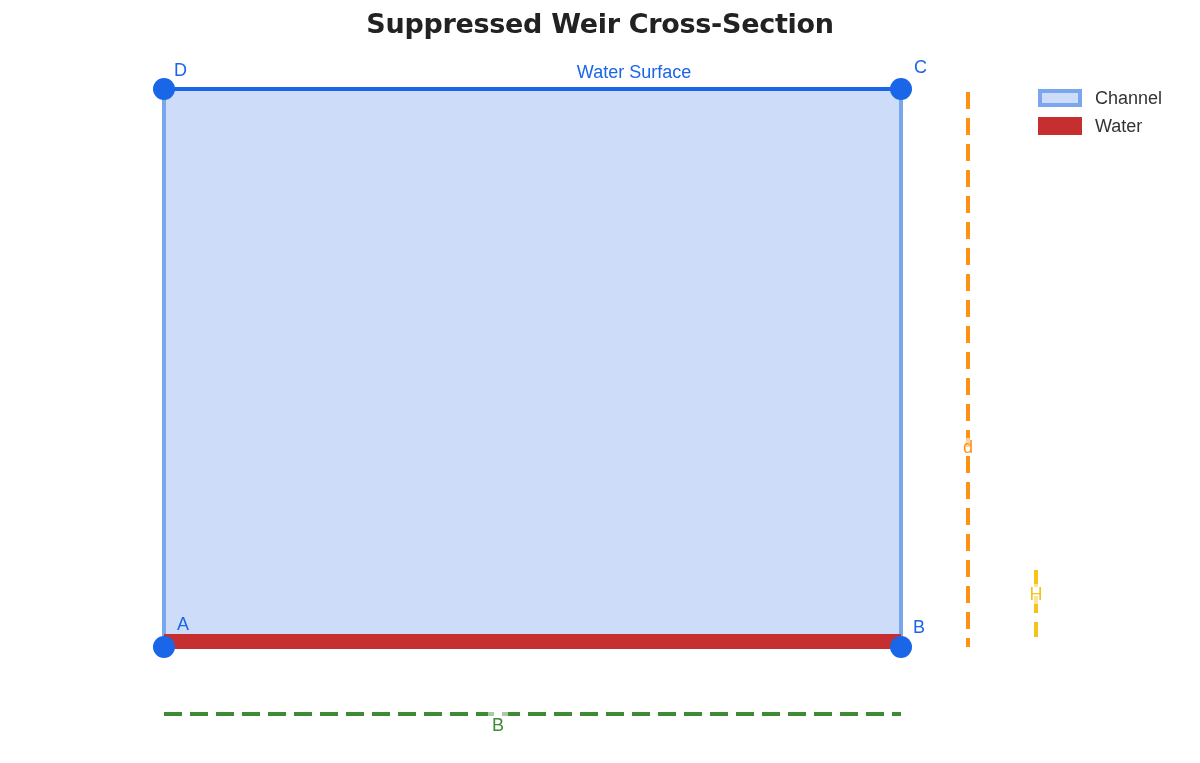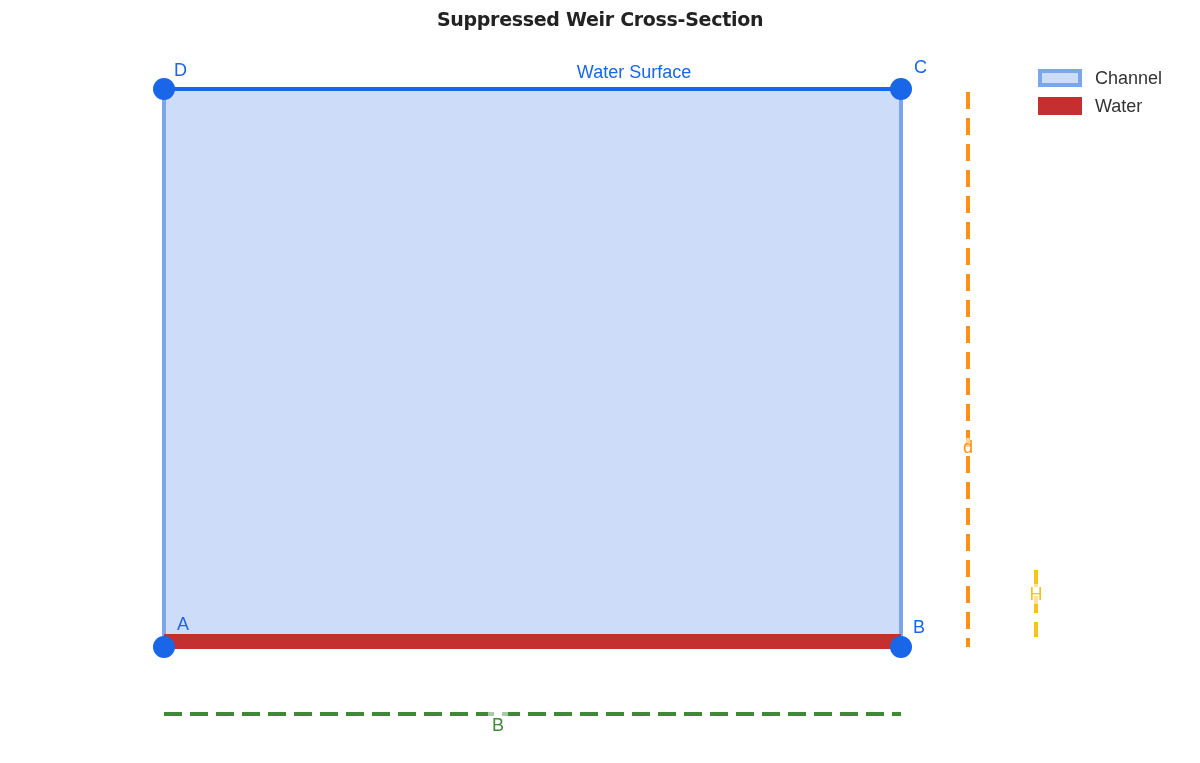--- a/index.html
+++ b/index.html
@@ -1,19 +1,19 @@
 <!DOCTYPE html>
 <html><head>
   <meta charset="utf-8">
   <style>
     html, body { margin: 0; padding: 0; background: #ffffff; }
     body { width: 1200px; height: 763px; position: relative; overflow: hidden; font-family: "DejaVu Sans", sans-serif; }
-    .title { position: absolute; left: 0; top: 8px; width: 1200px; text-align: center; font-family: "DejaVu Sans", sans-serif; font-weight: bold; font-size: 19px; color: #222222; letter-spacing: -0.3px; }
+    .title { position: absolute; left: 0; top: 8px; width: 1200px; text-align: center; font-family: "DejaVu Sans", sans-serif; font-weight: bold; font-size: 27px; color: #222222; letter-spacing: -0.3px; }
     svg.diagram { position: absolute; left: 0; top: 0; }
-    .legend { position: absolute; left: 1038px; top: 64px; }
+    .legend { position: absolute; left: 1038px; top: 84px; }
     .legend-item { display: flex; align-items: center; height: 28px; }
     .swatch { width: 44px; height: 18px; box-sizing: border-box; margin-right: 13px; }
     .swatch.channel { background: #cddcf8; border: 4px solid #7aa6ee; }
     .swatch.weir { background: #c62f2f; }
     .legend-label { font-family: "Liberation Sans", sans-serif; font-size: 18px; color: #333333; }
   </style>
 </head>
 <body>
 
 <div class="title">Suppressed Weir Cross-Section</div>

